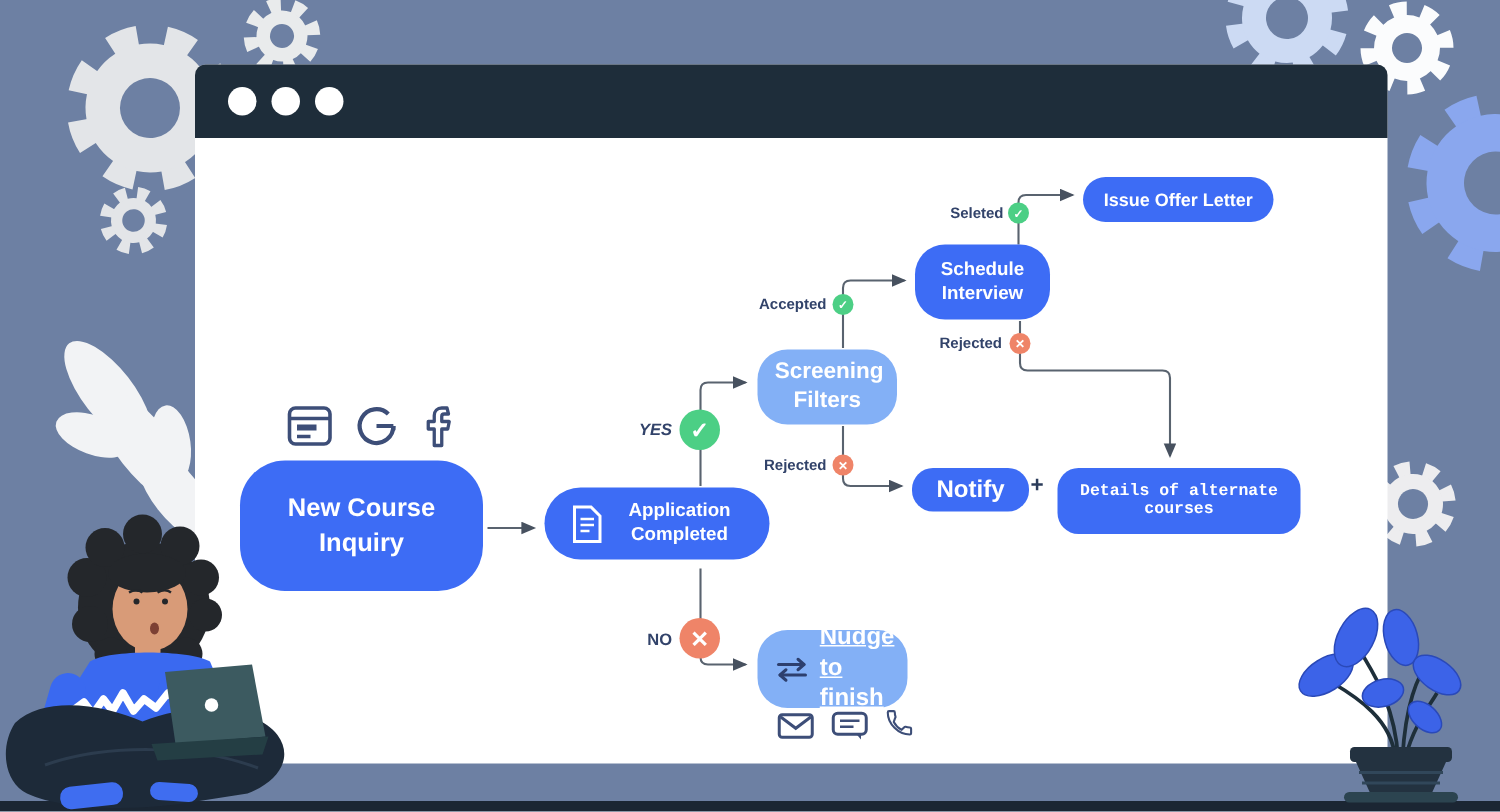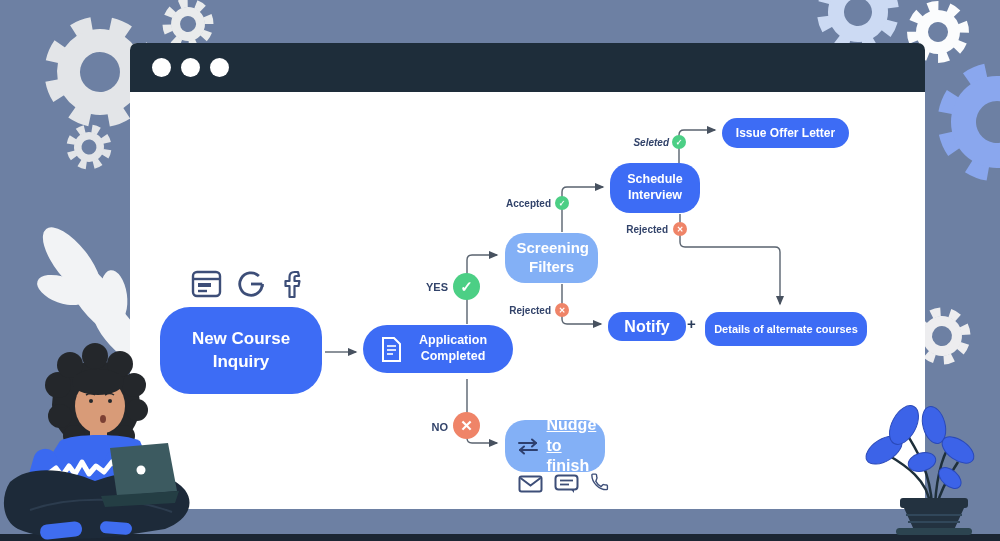--- a/index.html
+++ b/index.html
@@ -146,21 +146,21 @@
   <div class="node primary" style="left:722px;top:118px;width:127px;height:30px;border-radius:15px;font-size:12px;">
     <span>Issue Offer Letter</span>
   </div>
 
   <div class="node primary" style="left:608px;top:312px;width:78px;height:29px;border-radius:14px;font-size:16px;">
     <span>Notify</span>
   </div>
 
   <span class="plus" style="left:687px;top:315px;">+</span>
 
-  <div class="node primary" style="left:705px;top:312px;width:162px;height:34px;border-radius:14px;font-size:11px;">
+  <div class="node primary" style="left:705px;top:312px;width:162px;height:44px;border-radius:14px;font-size:11px;font-family:Liberation Mono, monospace;">
     <span>Details of alternate courses</span>
   </div>
 
   <div class="node light" style="left:505px;top:420px;width:100px;height:52px;border-radius:20px;font-size:16px;gap:7px;text-decoration:underline;">
     <svg width="24" height="17" viewBox="0 0 24 17">
       <g stroke="#2d3f6e" stroke-width="2" fill="none" stroke-linecap="round" stroke-linejoin="round">
         <path d="M3,5 H20"></path>
           <path d="M16,1.5 L20,5 L16,8.5"></path>
         <path d="M21,12 H4"></path>
           <path d="M8,8.5 L4,12 L8,15.5"></path>
@@ -178,25 +178,25 @@
       <rect x="1.5" y="1.5" width="22" height="14" rx="3" fill="none" stroke="#3d4e78" stroke-width="2"></rect>
       <line x1="6" y1="6.5" x2="19" y2="6.5" stroke="#3d4e78" stroke-width="1.8"></line>
       <line x1="6" y1="10.5" x2="15" y2="10.5" stroke="#3d4e78" stroke-width="1.8"></line>
       <path d="M17,15.5 L20,19 L20,15.5 Z" fill="#3d4e78"></path>
     </svg>
     <svg width="21" height="21" viewBox="0 0 24 24">
       <path d="M7.6 10.8c1.5 2.9 3.9 5.3 6.8 6.8l2.3-2.3c.3-.3.7-.4 1.1-.3 1.2.4 2.4.6 3.7.6.6 0 1.1.5 1.1 1.1v3.8c0 .6-.5 1.1-1.1 1.1C11.6 21.6 2.4 12.4 2.4 2.5c0-.6.5-1.1 1.1-1.1h3.9c.6 0 1.1.5 1.1 1.1 0 1.3.2 2.5.6 3.7.1.4 0 .8-.3 1.1L7.6 10.8z" fill="none" stroke="#3d4e78" stroke-width="1.8" transform="scale(0.88)"></path>
     </svg>
   </div>
 
-  <span class="edge-label" style="left:418px;top:281px;width:30px;font-size:11px;">YES</span>
+  <span class="edge-label" style="left:418px;top:281px;width:30px;font-size:11px;font-style:italic;">YES</span>
   <span class="edge-label" style="left:422px;top:421px;width:26px;font-size:11px;">NO</span>
   <span class="edge-label" style="left:504px;top:198px;width:47px;font-size:10px;">Accepted</span>
   <span class="edge-label" style="left:504px;top:305px;width:47px;font-size:10px;">Rejected</span>
-  <span class="edge-label" style="left:622px;top:137px;width:47px;font-size:10px;font-style:italic;">Seleted</span>
+  <span class="edge-label" style="left:622px;top:137px;width:47px;font-size:10px;">Seleted</span>
   <span class="edge-label" style="left:621px;top:224px;width:47px;font-size:10px;">Rejected</span>
 
   <span class="badge big green" style="left:453px;top:273px;">
     <span>✓</span>
     </span>
   <span class="badge big orange" style="left:453px;top:412px;">
     <span>✕</span>
     </span>
   <span class="badge small green" style="left:555px;top:196px;">
     <span>✓</span>

